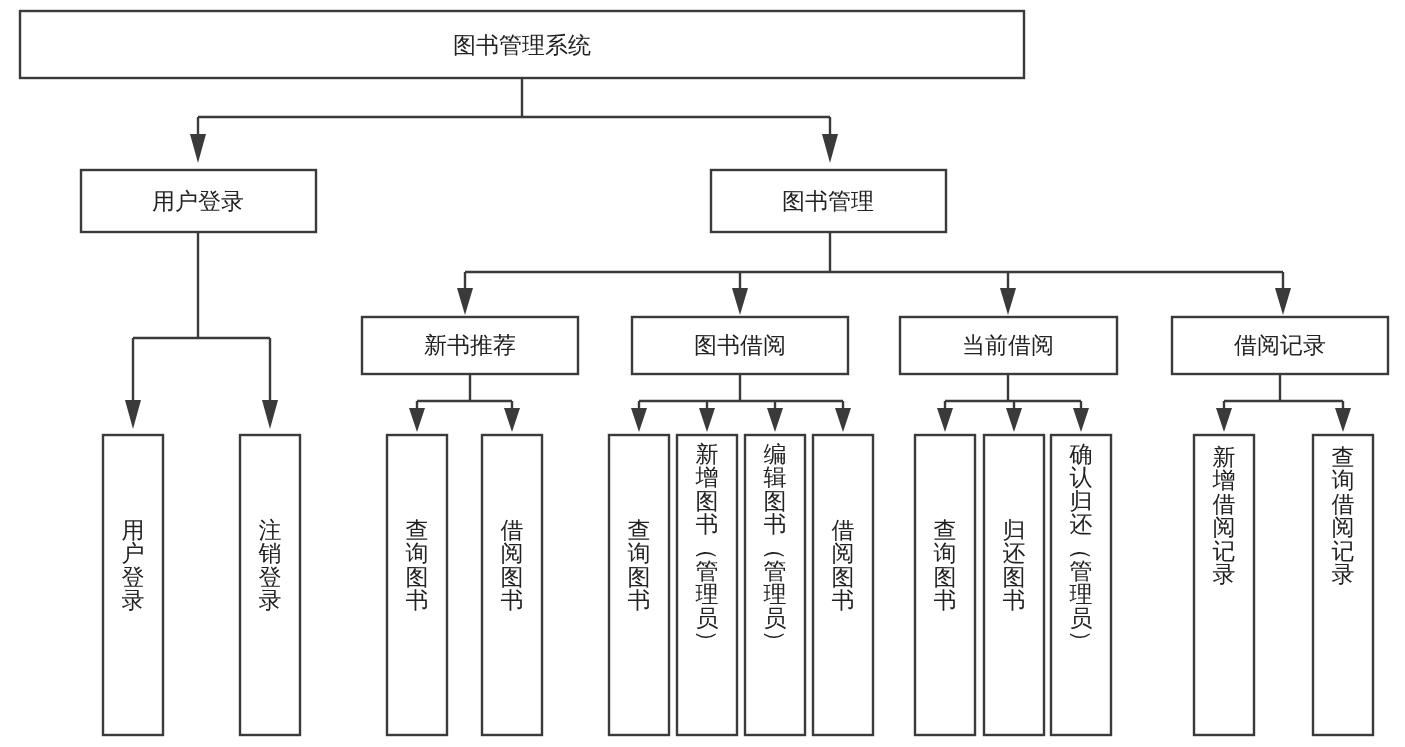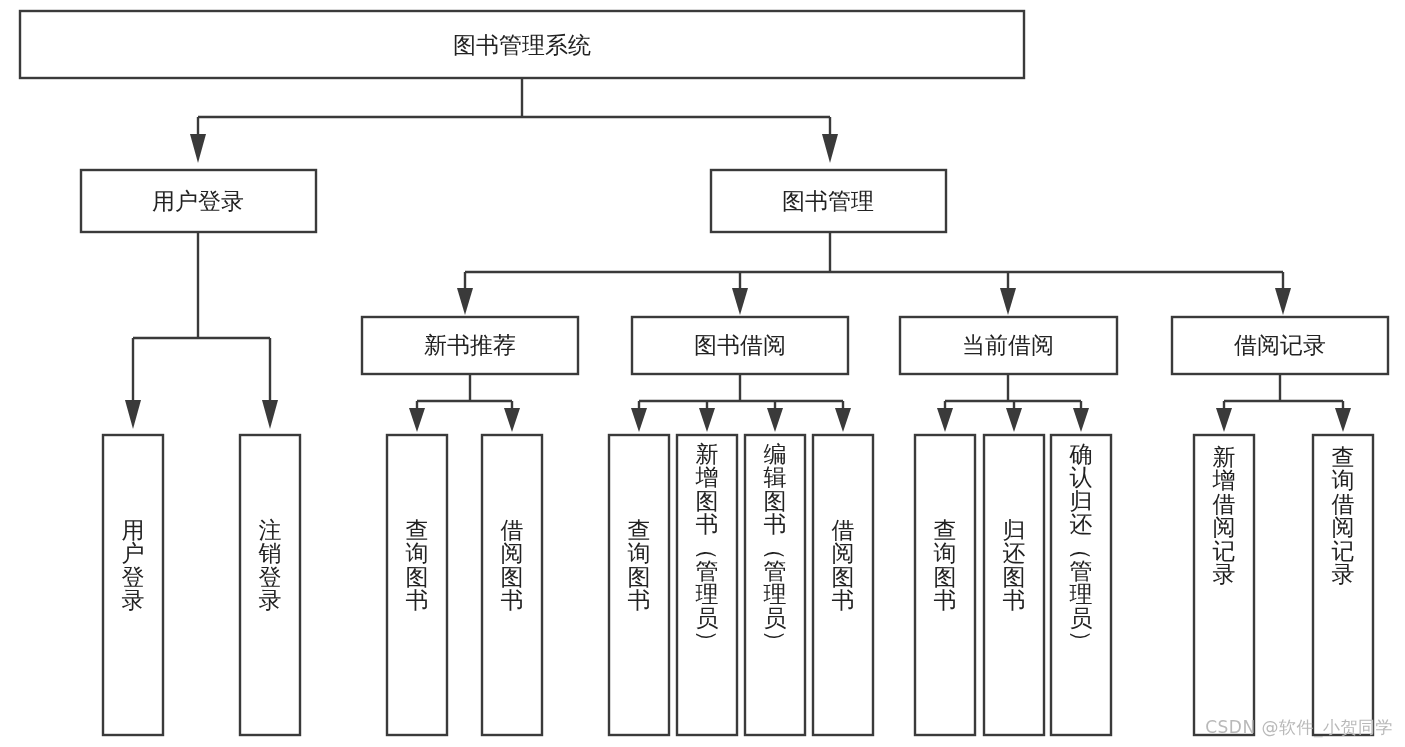--- a/index.html
+++ b/index.html
@@ -289,14 +289,13 @@
     </div>
   <div class="vtext-wrap" style="left:1313px; top:446px; width:60px;">
       <span>查</span>
       <span>询</span>
       <span>借</span>
       <span>阅</span>
       <span>记</span>
       <span>录</span>
     </div>
 
-  <div class="watermark">CSDN @软件_小贺同学</div>
 </div>
 
 </body></html>

